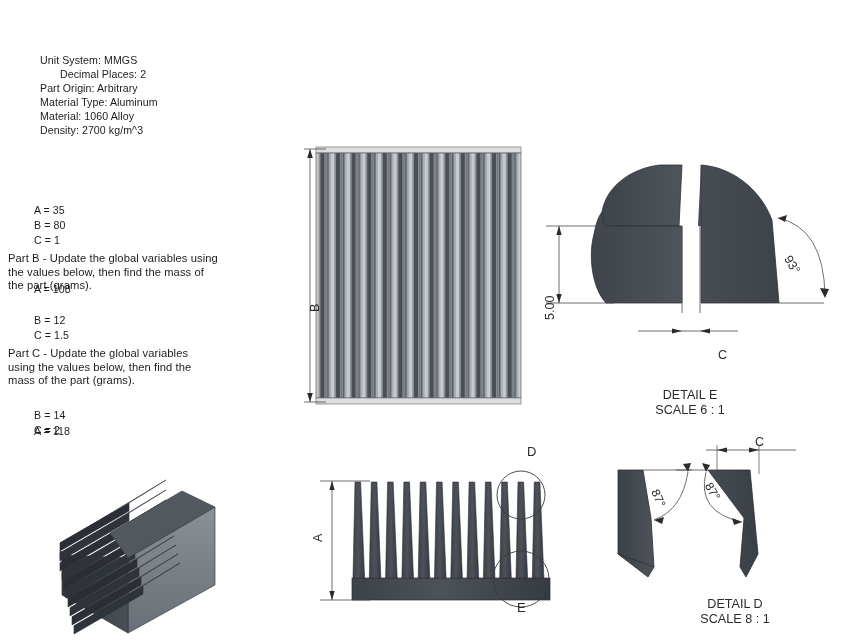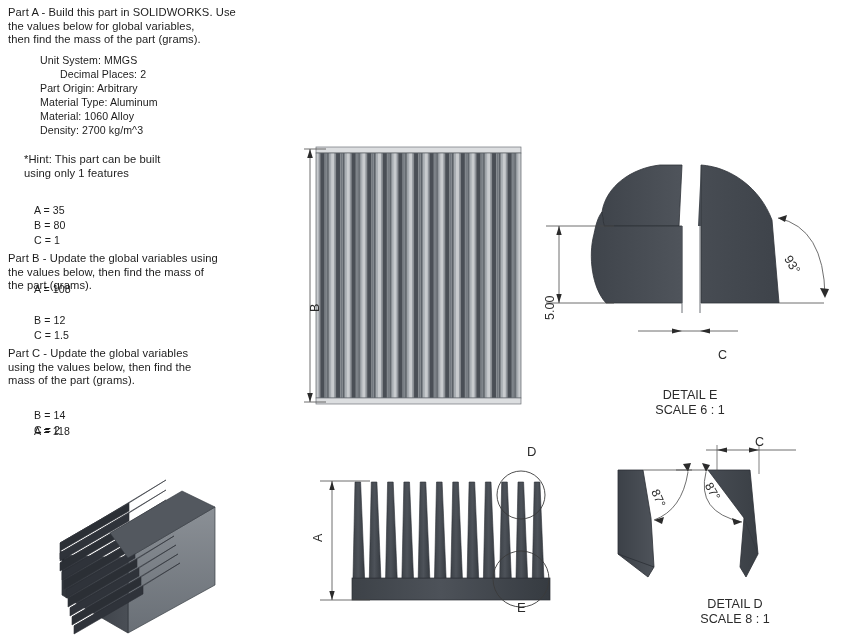--- a/index.html
+++ b/index.html
@@ -67,33 +67,28 @@
   }
 
   svg { display: block; overflow: visible; }
   .svg-abs { position: absolute; }
 </style>
 </head>
 <body>
 
 <div id="page">
 
-  <div class="prose para" style="top:6px;">Part A - Build this part in SOLIDWORKS. Use
-the values below for global variables,
-then find the mass of the part (grams).</div>
 
   <div class="prose indented" style="top:53px;">Unit System: MMGS</div>
   <div class="prose indented" style="top:67px;padding-left:20px;">Decimal Places: 2</div>
   <div class="prose indented" style="top:81px;">Part Origin: Arbitrary</div>
   <div class="prose indented" style="top:95px;">Material Type: Aluminum</div>
   <div class="prose indented" style="top:109px;">Material: 1060 Alloy</div>
   <div class="prose indented" style="top:123px;">Density: 2700 kg/m^3</div>
 
-  <div class="prose" style="left:24px; top:153px;">*Hint: This part can be built
-using only 1 features</div>
 
   <div class="prose varline" style="top:203px;">A = 35</div>
   <div class="prose varline" style="top:218px;">B = 80</div>
   <div class="prose varline" style="top:233px;">C = 1</div>
 
   <div class="prose para" style="top:252px;">Part B - Update the global variables using
 the values below, then find the mass of
 the part (grams).</div>
 
   <div class="prose varline" style="top:282px;">A = 108</div>

